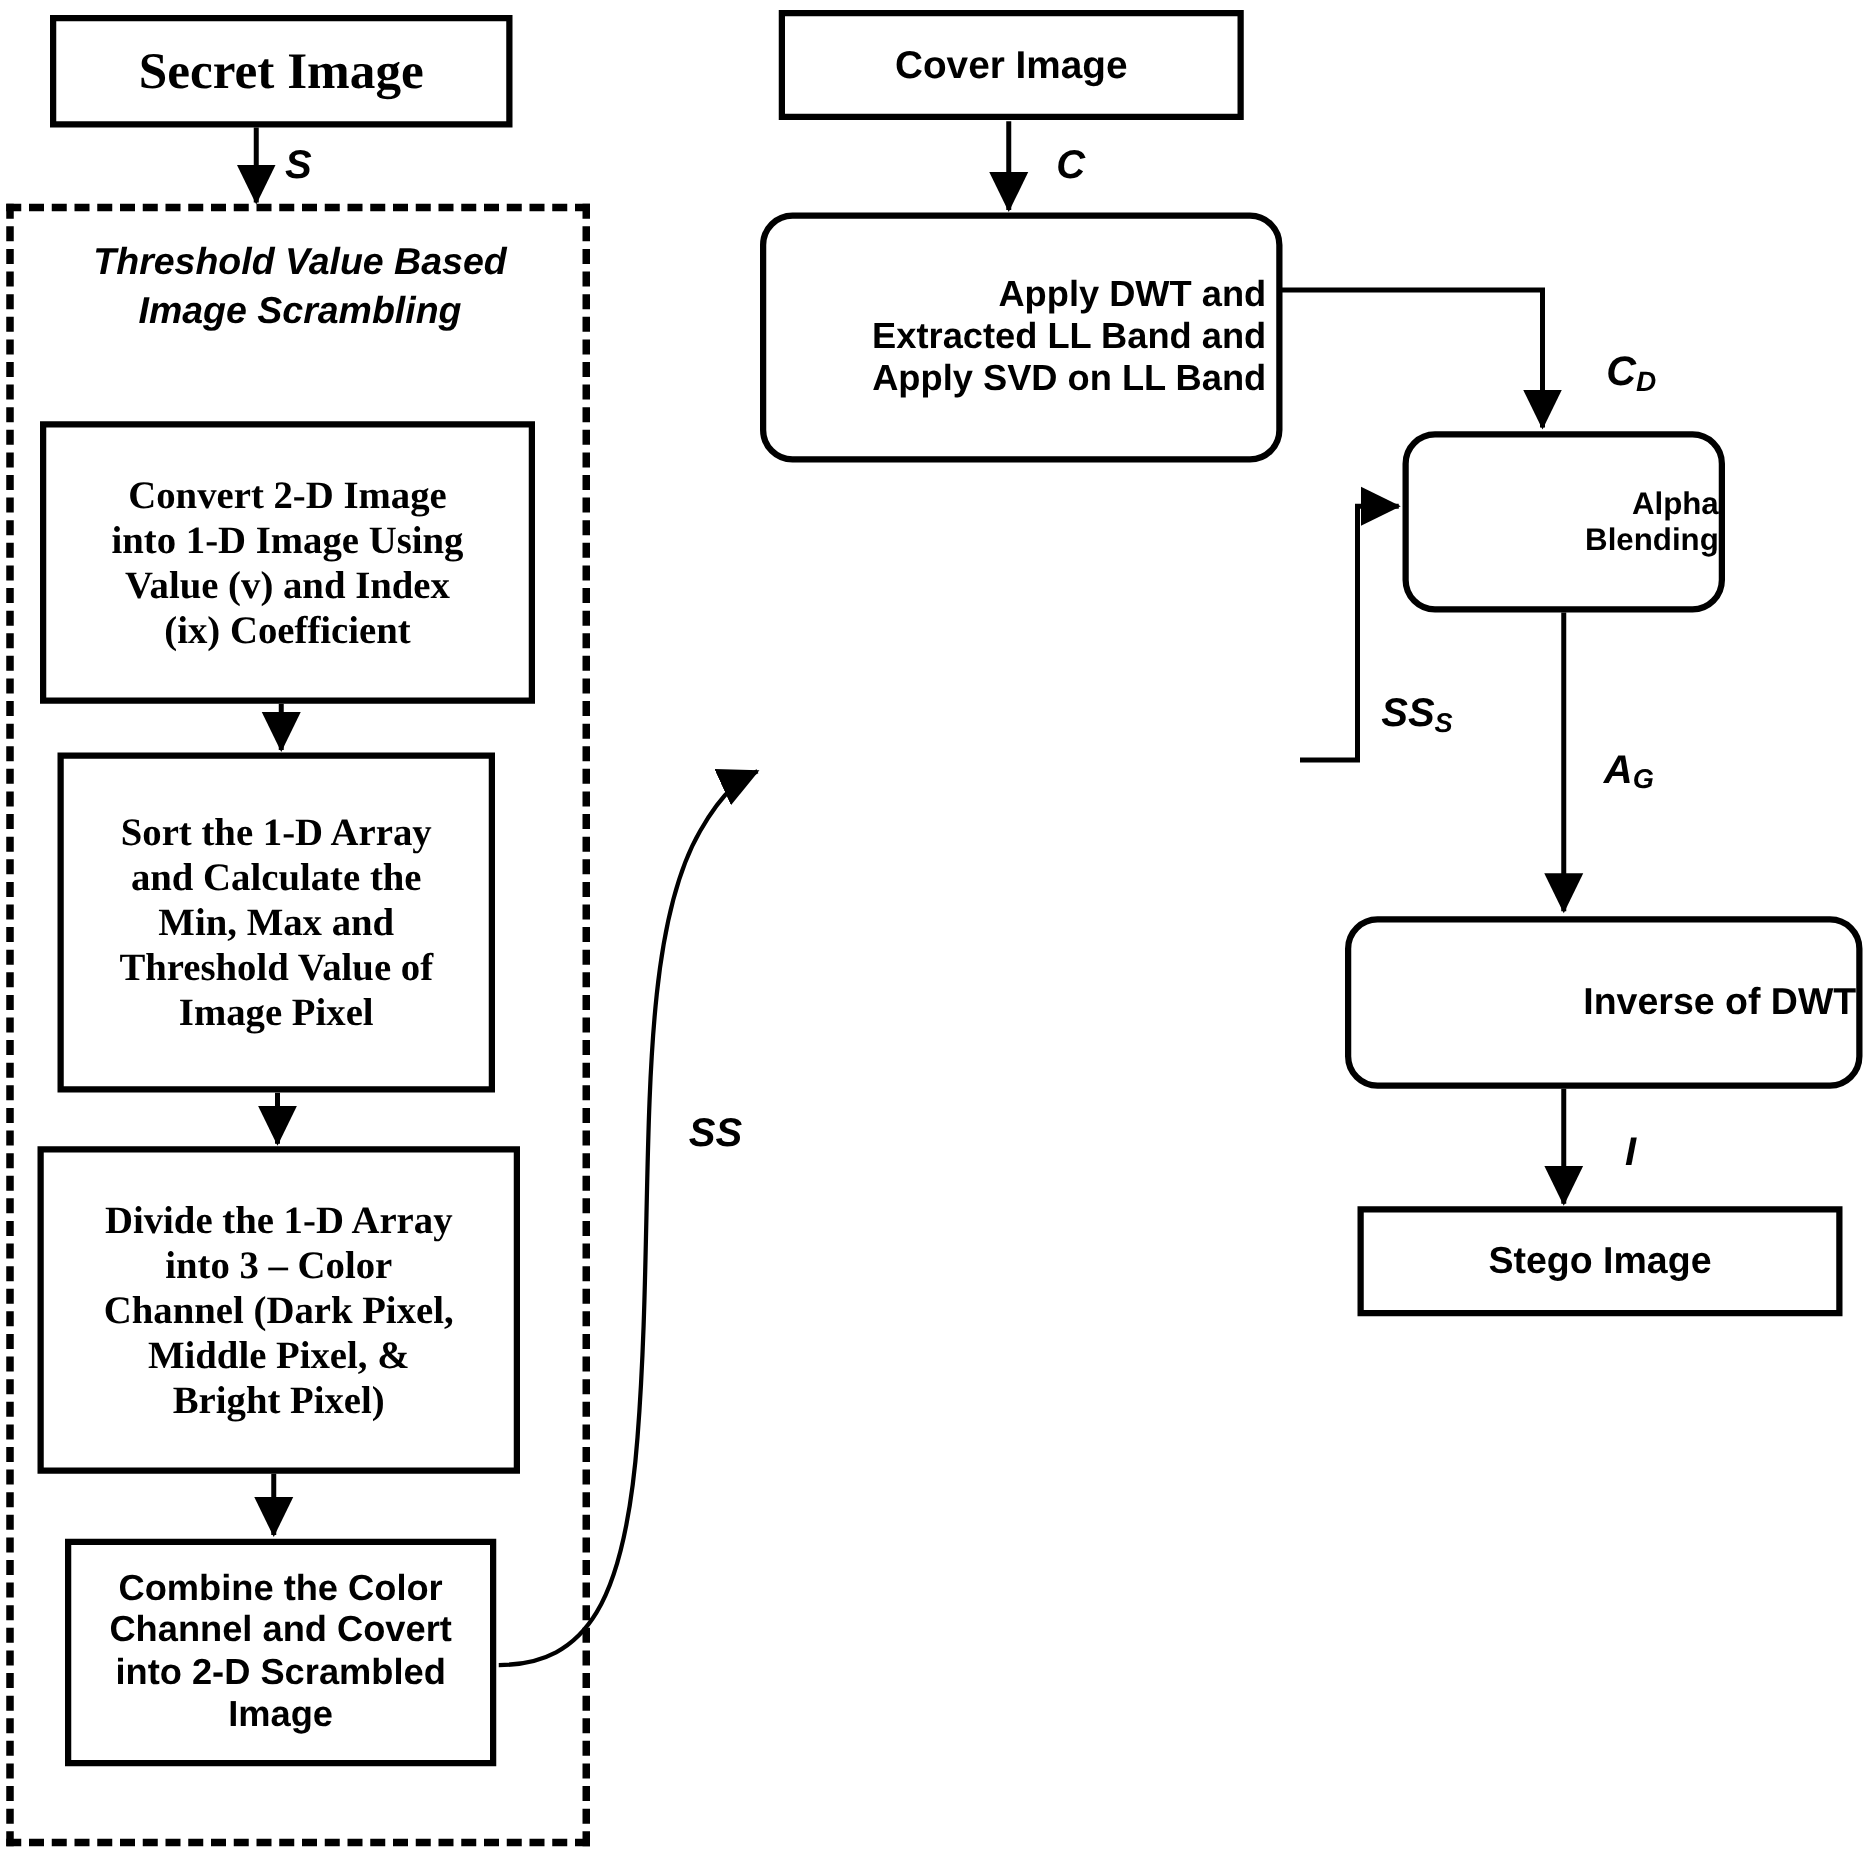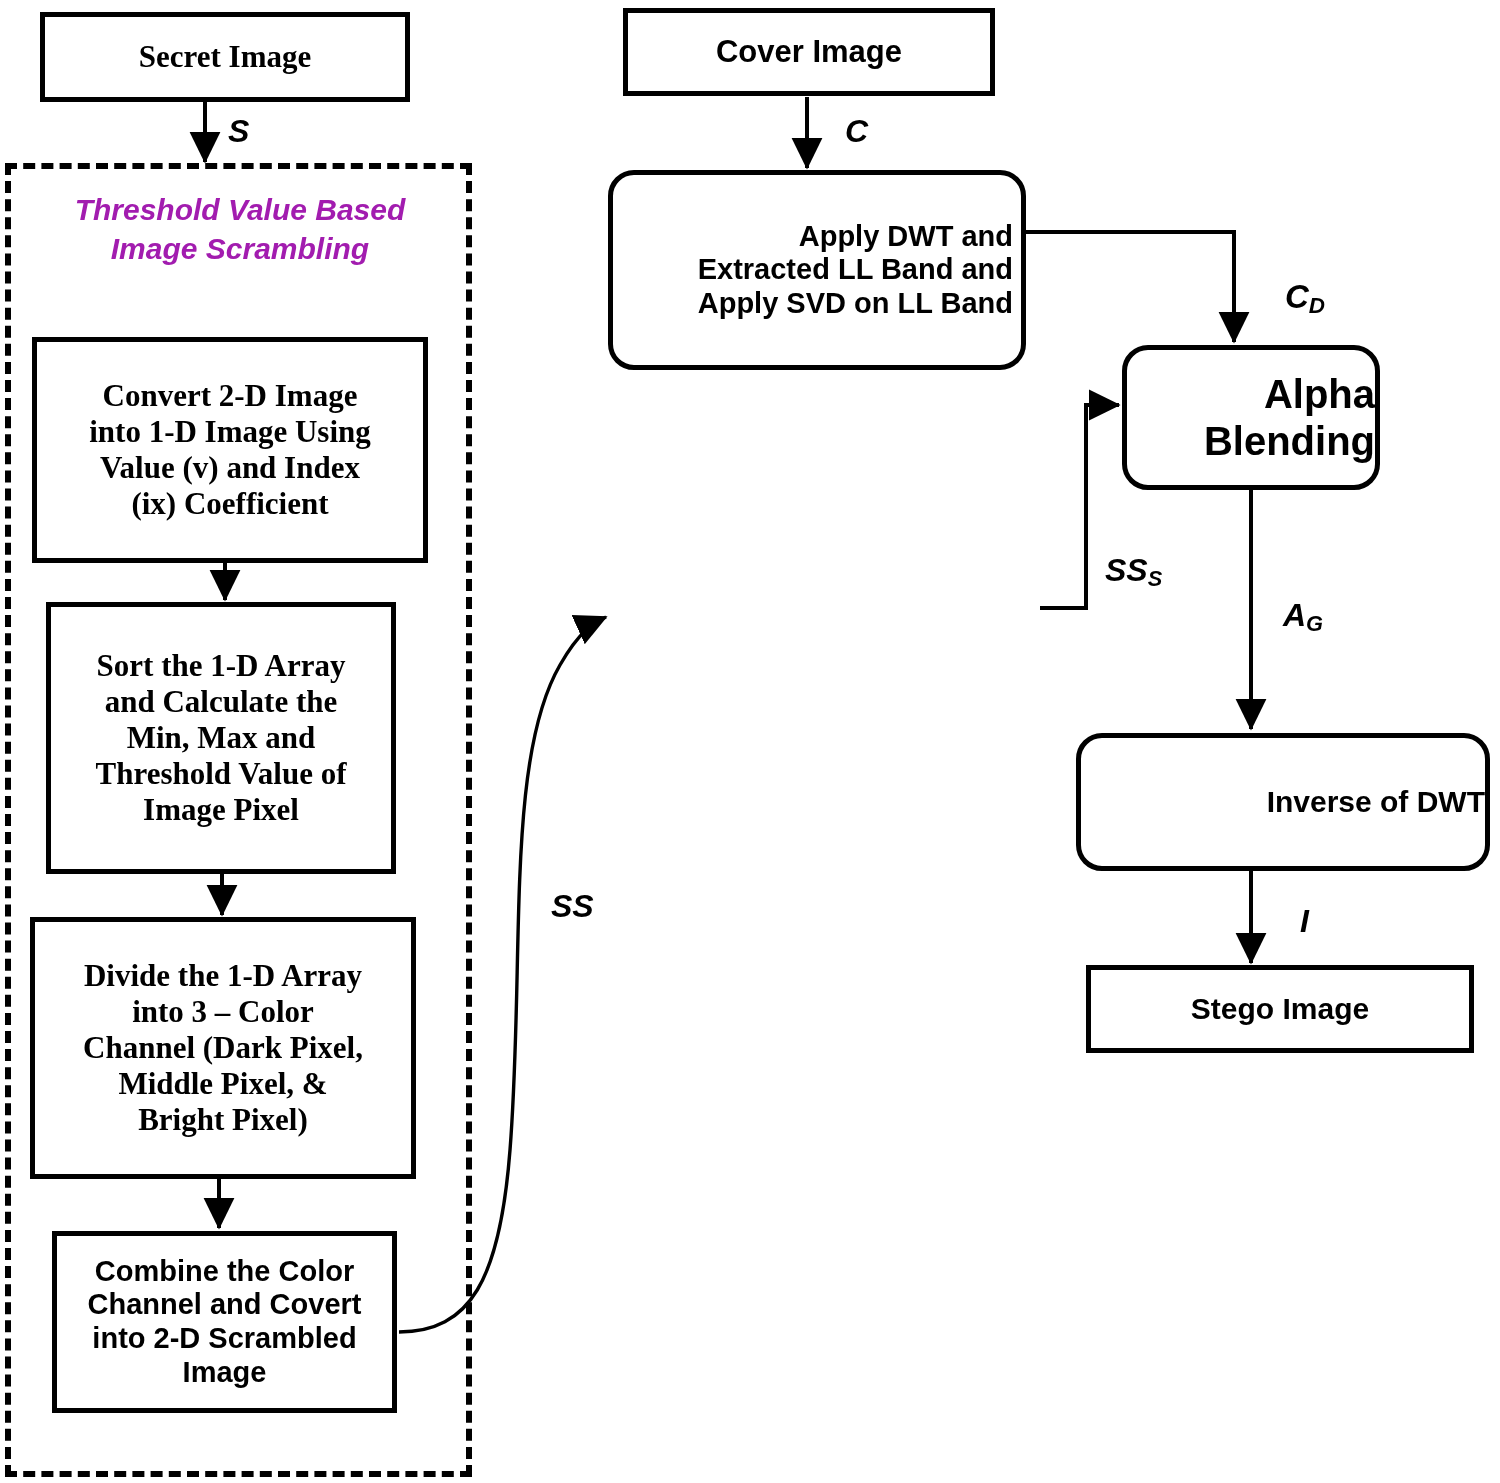--- a/index.html
+++ b/index.html
@@ -51,21 +51,21 @@
     border: 6px dashed #000000;
     background: transparent;
     z-index: 1;
   }
   .group-title {
     position: absolute;
     text-align: center;
     font-family: "Liberation Sans", sans-serif;
     font-weight: bold;
     font-style: italic;
-    color: #a21caf;
+    color: #000000;
     line-height: 1.3;
     white-space: pre-line;
     z-index: 2;
   }
   
   .edge-label {
     position: absolute;
     font-family: "Liberation Sans", sans-serif;
     font-weight: bold;
     font-style: italic;
@@ -122,21 +122,21 @@
 
     <path d="M 1025,232 L 1234,232 L 1234,342" fill="none" stroke="#000000" stroke-width="4" marker-end="url(#ah)"></path>
 
     <path d="M 1040,608 L 1086,608 L 1086,405 L 1119,405" fill="none" stroke="#000000" stroke-width="4" marker-end="url(#ah)"></path>
 
     <line x1="1251" y1="490" x2="1251" y2="729" stroke="#000000" stroke-width="4" marker-end="url(#ah)"></line>
 
     <line x1="1251" y1="871" x2="1251" y2="963" stroke="#000000" stroke-width="4" marker-end="url(#ah)"></line>
   </svg>
 
-  <div class="node serif" style="left:40px; top:12px; width:370px; height:90px; font-size:31px;">
+  <div class="node serif" style="left:40px; top:12px; width:370px; height:90px; font-size:41px;">
     <span class="txt">Secret Image</span>
   </div>
 
   <div class="node serif" style="left:32px; top:337px; width:396px; height:226px; font-size:31px; padding:0 8px;">
     <span class="txt">Convert 2-D Image
 into 1-D Image Using
 Value (v) and Index
 (ix) Coefficient</span>
   </div>
 
@@ -167,21 +167,21 @@
     <span class="txt">Cover Image</span>
   </div>
 
   <div class="node sans rounded" style="left:608px; top:170px; width:418px; height:200px; font-size:29px; padding:0 8px;">
     <span class="txt">Apply DWT and
 Extracted LL Band and
 Apply SVD on LL Band</span>
   </div>
 
 
-  <div class="node sans rounded" style="left:1122px; top:345px; width:258px; height:145px; font-size:40px;">
+  <div class="node sans rounded" style="left:1122px; top:345px; width:258px; height:145px; font-size:25px;">
     <span class="txt">Alpha
 Blending</span>
   </div>
 
   <div class="node sans rounded" style="left:1076px; top:733px; width:414px; height:138px; font-size:30px;">
     <span class="txt">Inverse of DWT</span>
   </div>
 
   <div class="node sans" style="left:1086px; top:965px; width:388px; height:88px; font-size:30px;">
     <span class="txt">Stego Image</span>

